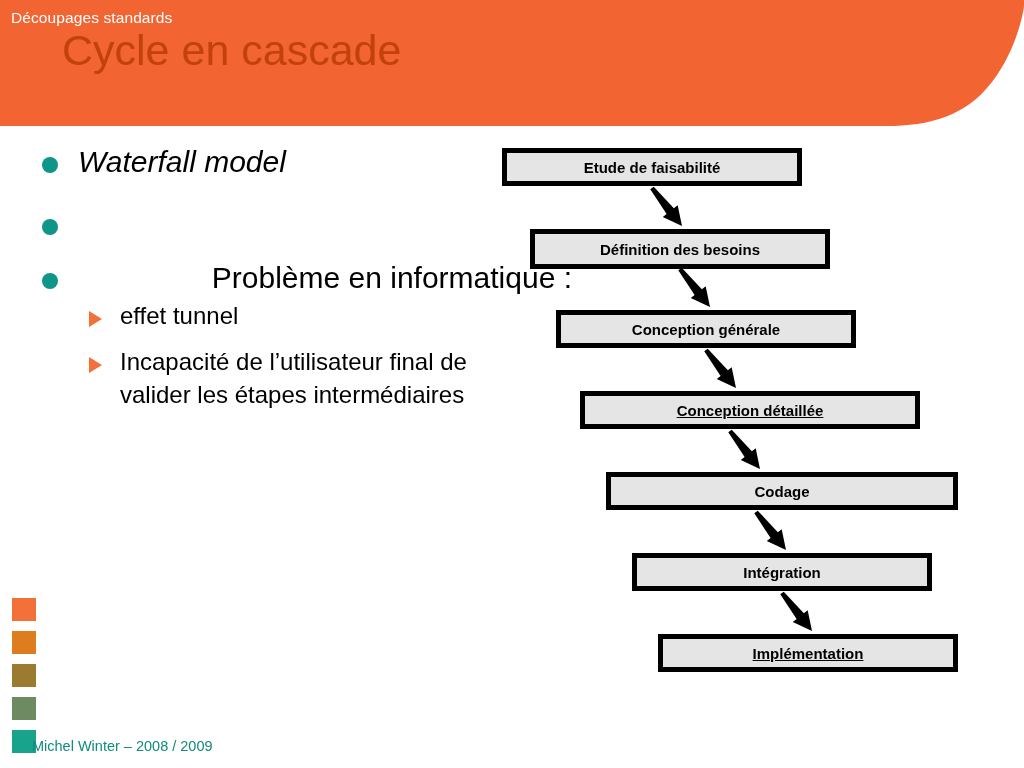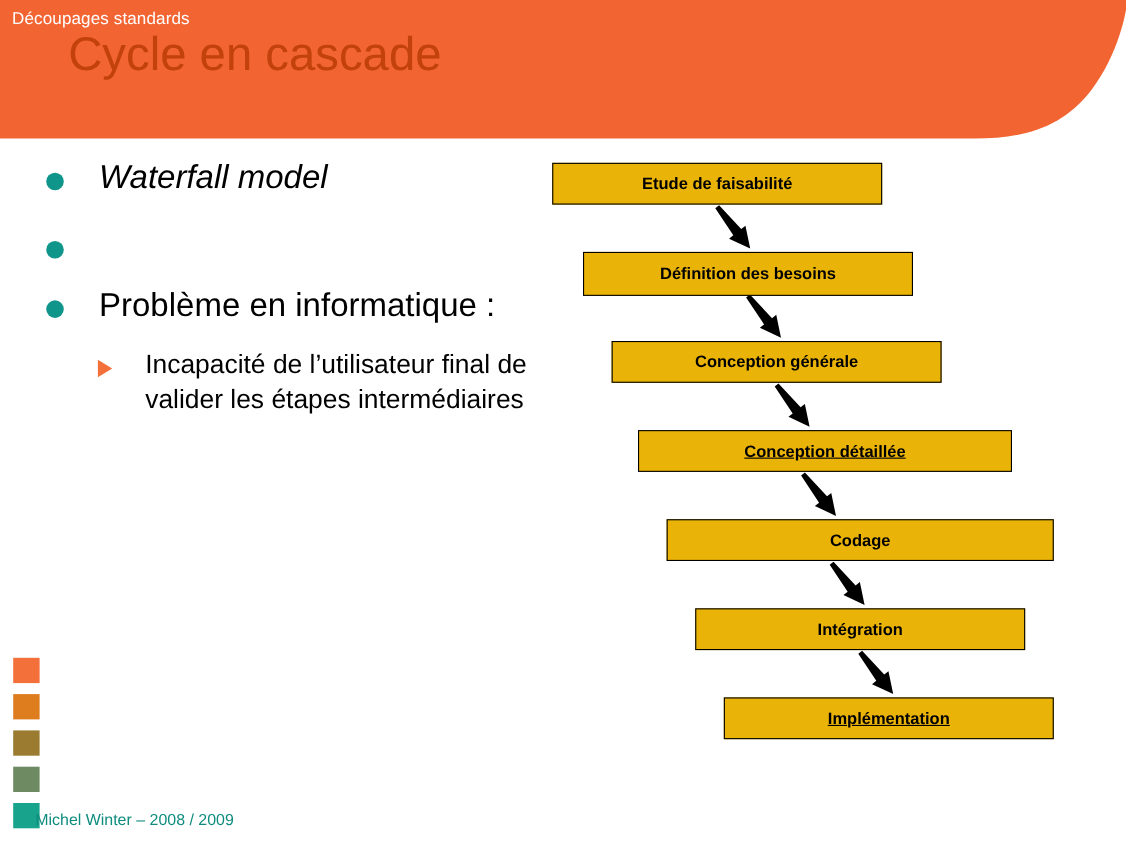--- a/index.html
+++ b/index.html
@@ -54,21 +54,20 @@
   #bullet-column {
     position: absolute;
     left: 42px;
     top: 143px;
     width: 530px;
   }
   .bullet-row {
     position: relative;
     display: flex;
     align-items: flex-start;
-    gap: 12px;
   }
   .bullet-l1 { margin-bottom: 24px; }
   .bullet-dot {
     flex: 0 0 auto;
     width: 16px;
     height: 16px;
     border-radius: 50%;
     background: #10958A;
     margin-top: 14px;
     margin-right: 20px;
@@ -104,22 +103,22 @@
   #flowchart {
     position: absolute;
     left: 480px;
     top: 140px;
     width: 544px;
     height: 620px;
   }
   .flow-box {
     position: absolute;
     box-sizing: border-box;
-    background: #eab308;
-    border: 1px solid #c2410c;
+    background: #e5e5e5;
+    border: 5px solid #c2410c;
     display: flex;
     align-items: center;
     justify-content: center;
     font-size: 15px;
     font-weight: bold;
     color: #000000;
     white-space: nowrap;
   }
   #flow-arrows {
     position: absolute;
@@ -163,25 +162,29 @@
 
   <div class="bullet-row bullet-l1">
     <span class="bullet-dot"></span>
     <span class="bullet-l1-text italic">Waterfall model</span>
   </div>
 
   <div class="bullet-row bullet-l1">
     <span class="bullet-dot"></span>
   </div>
 
-  <div class="bullet-row bullet-l1" style="margin-bottom:18px;">
+  <div class="bullet-row bullet-l1" style="margin-bottom:2px;justify-content:space-between;">
     <span class="bullet-dot"></span>
     <span class="bullet-l1-text">Problème en informatique :</span>
   </div>
 
+  <div class="bullet-row bullet-l2">
+    <span class="bullet-tri"></span>
+    <span class="bullet-l2-text">effet tunnel</span>
+  </div>
 
   <div class="bullet-row bullet-l2">
     <span class="bullet-tri"></span>
     <span class="bullet-l2-text">Incapacité de l’utilisateur final de valider les étapes intermédiaires</span>
   </div>
 
 </div>
 
 <div id="flowchart">
   <svg id="flow-arrows" viewBox="0 0 544 620">

